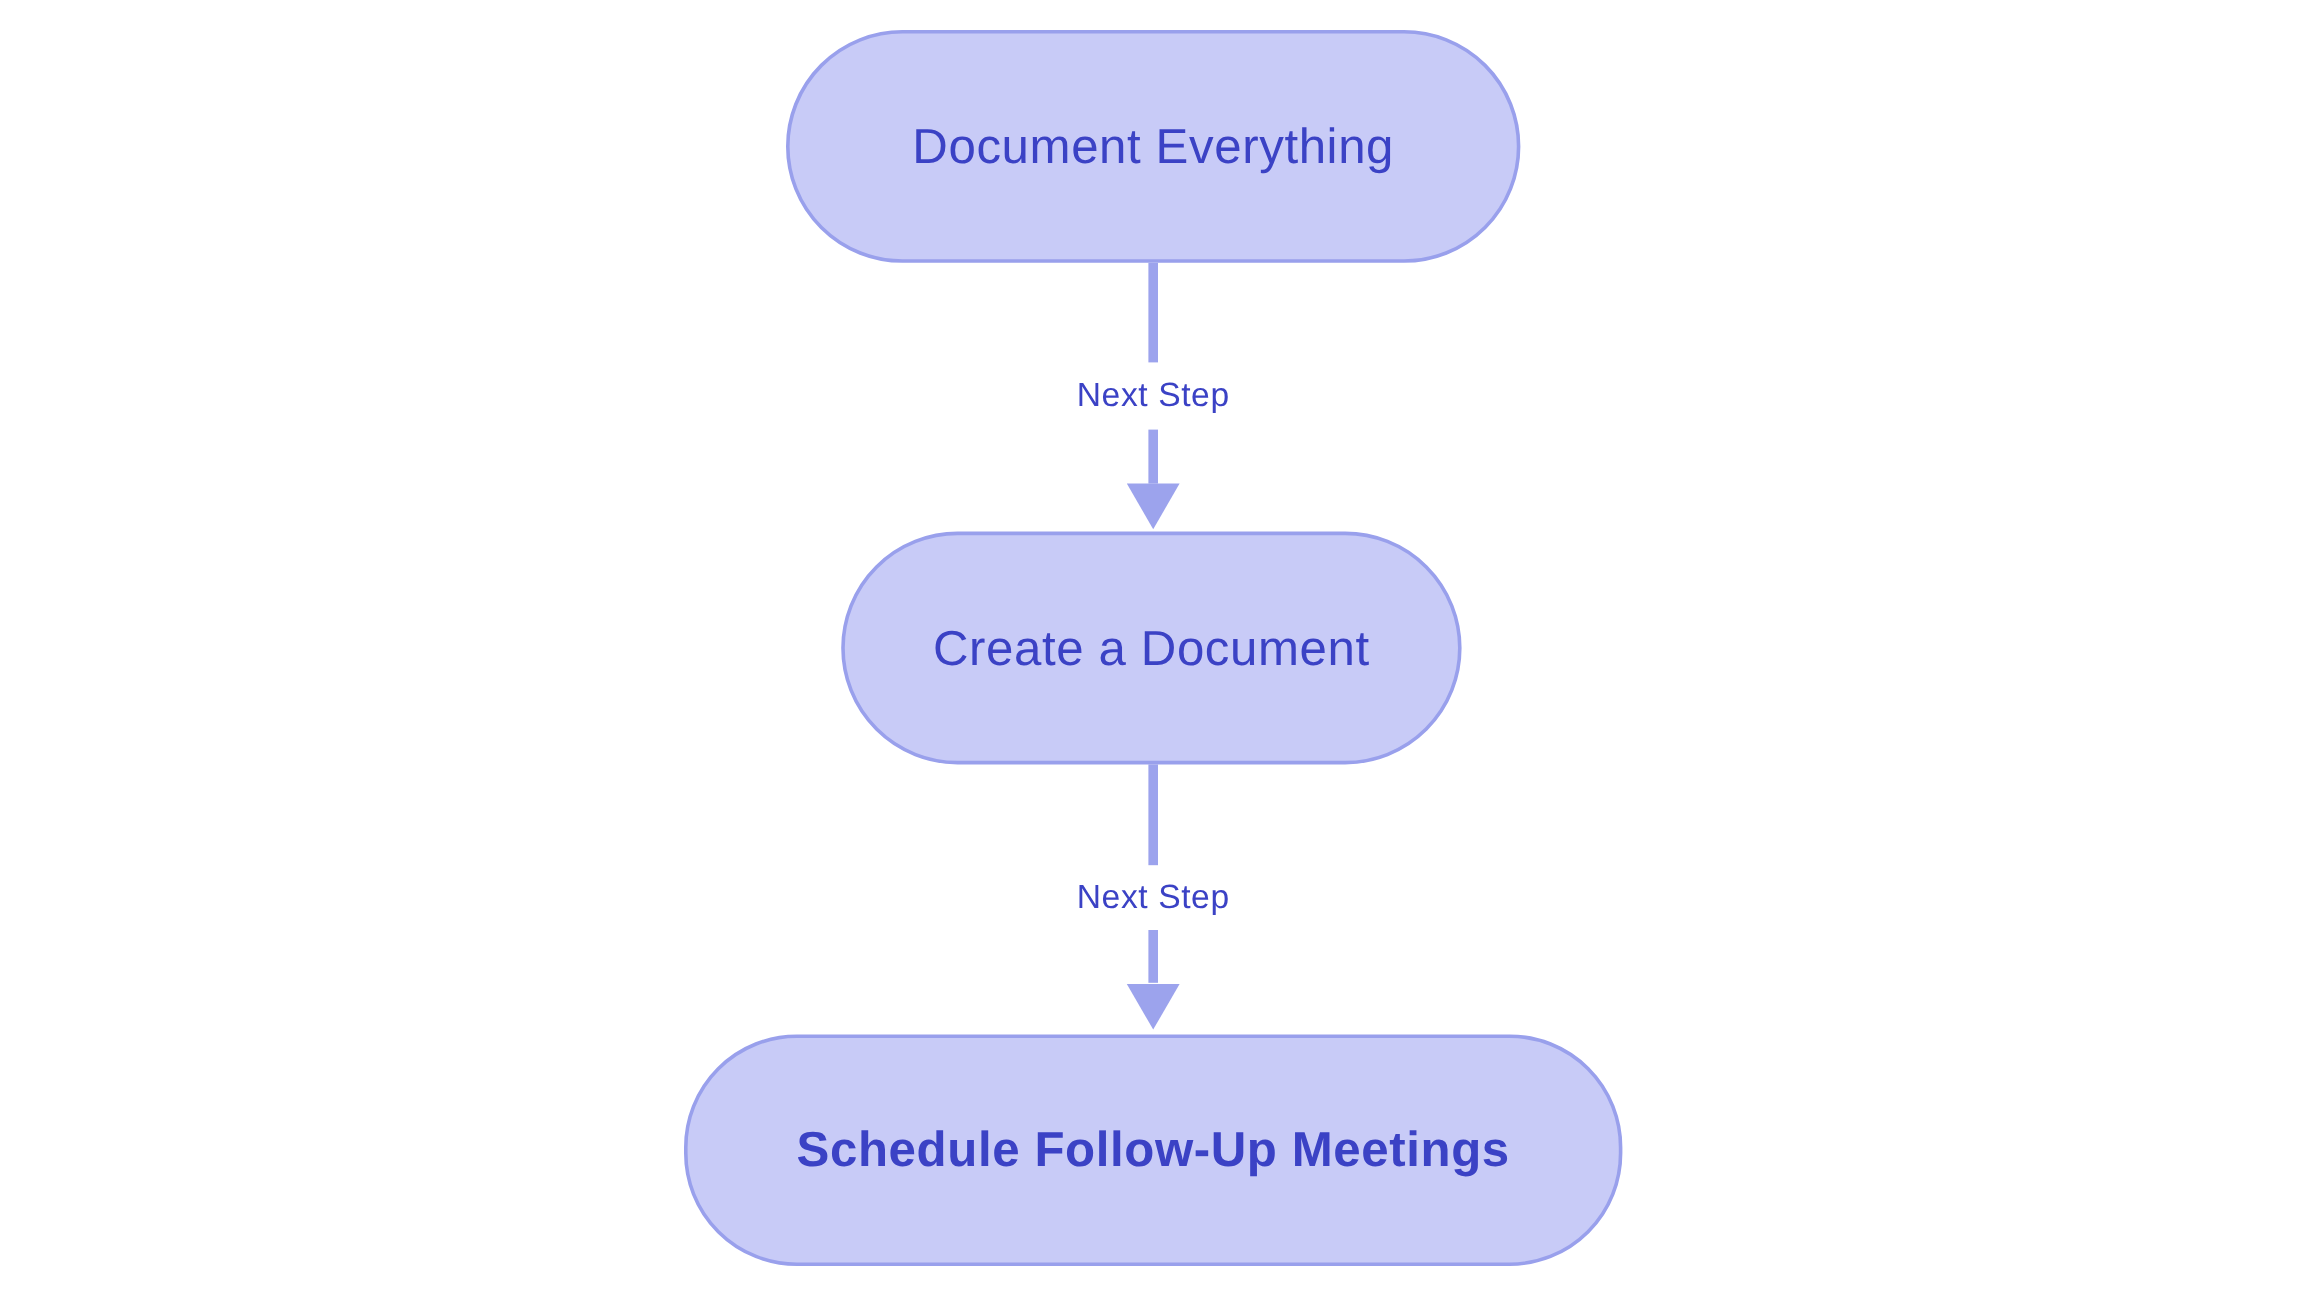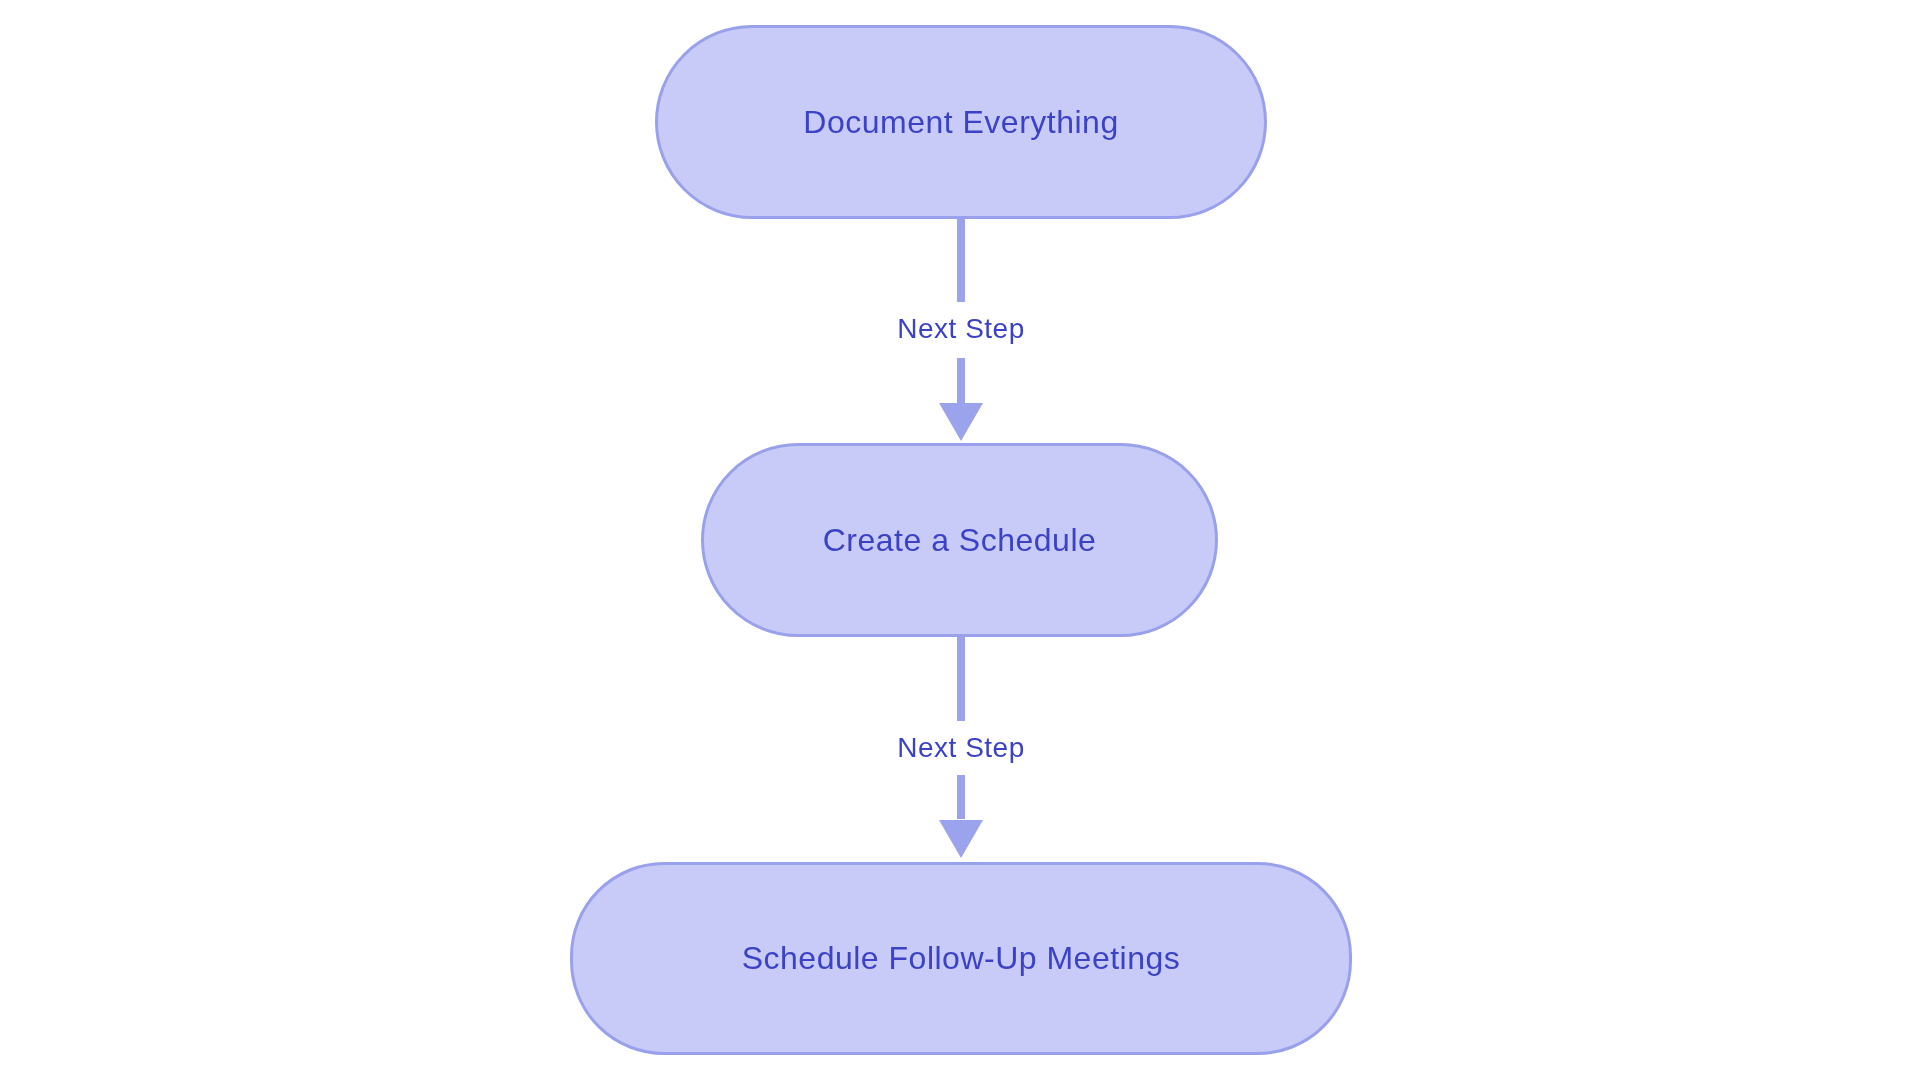--- a/index.html
+++ b/index.html
@@ -18,27 +18,27 @@
     width:1920px;height:1083px;
     background:var(--bg);
   }
 
   .flow-node{
     position:absolute;
     display:flex;align-items:center;justify-content:center;
     background:var(--node-fill);
     border:3px solid var(--node-stroke);
     color:var(--text-color);
-    font-size:32px;
+    font-size:41px;
     letter-spacing:.5px;
     white-space:nowrap;
   }
   .node-1{left:655px;top:25px;width:612px;height:194px;border-radius:97px;}
   .node-2{left:701px;top:443px;width:517px;height:194px;border-radius:97px;}
-  .node-3{left:570px;top:862px;width:782px;height:193px;border-radius:94px;}
+  .node-3{left:570px;top:862px;width:782px;height:193px;border-radius:94px;font-weight:bold;}
 
   .edge-line{
     position:absolute;
     left:957px;
     width:8px;
     background:var(--arrow-color);
   }
   .e1-a{top:219px;height:85px;}
   .e1-b{top:358px;height:45px;}
   .e2-a{top:637px;height:85px;}
@@ -78,21 +78,21 @@
   <div class="flow-node node-1">
     <span>Document Everything</span>
   </div>
 
   <div class="edge-line e1-a"></div>
   <div class="edge-label label-1">Next Step</div>
   <div class="edge-line e1-b"></div>
   <div class="arrowhead head-1"></div>
 
   <div class="flow-node node-2">
-    <span>Create a Schedule</span>
+    <span>Create a Document</span>
   </div>
 
   <div class="edge-line e2-a"></div>
   <div class="edge-label label-2">Next Step</div>
   <div class="edge-line e2-b"></div>
   <div class="arrowhead head-2"></div>
 
   <div class="flow-node node-3">
     <span>Schedule Follow-Up Meetings</span>
   </div>

